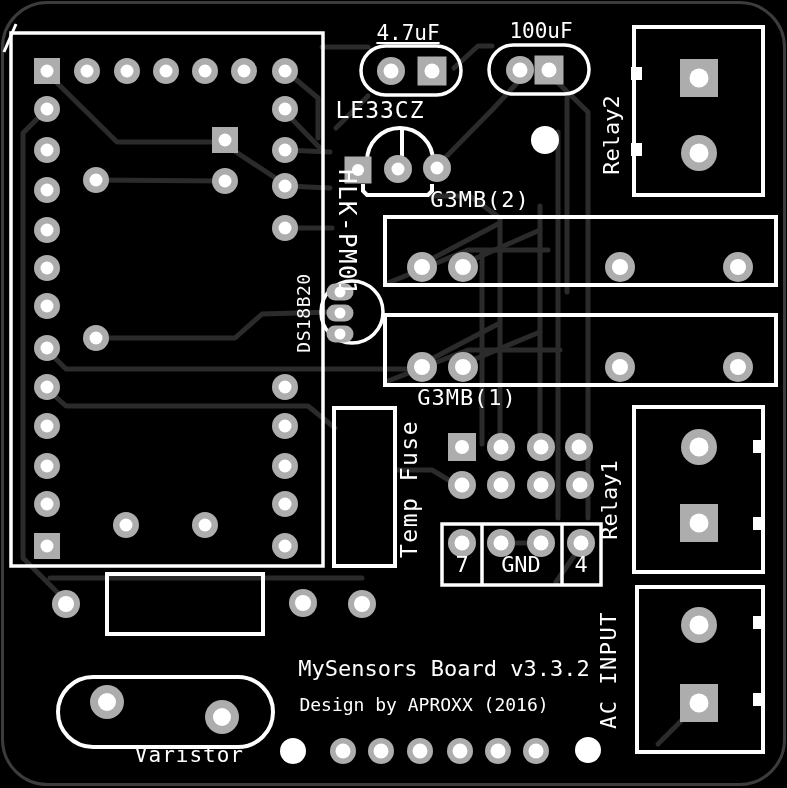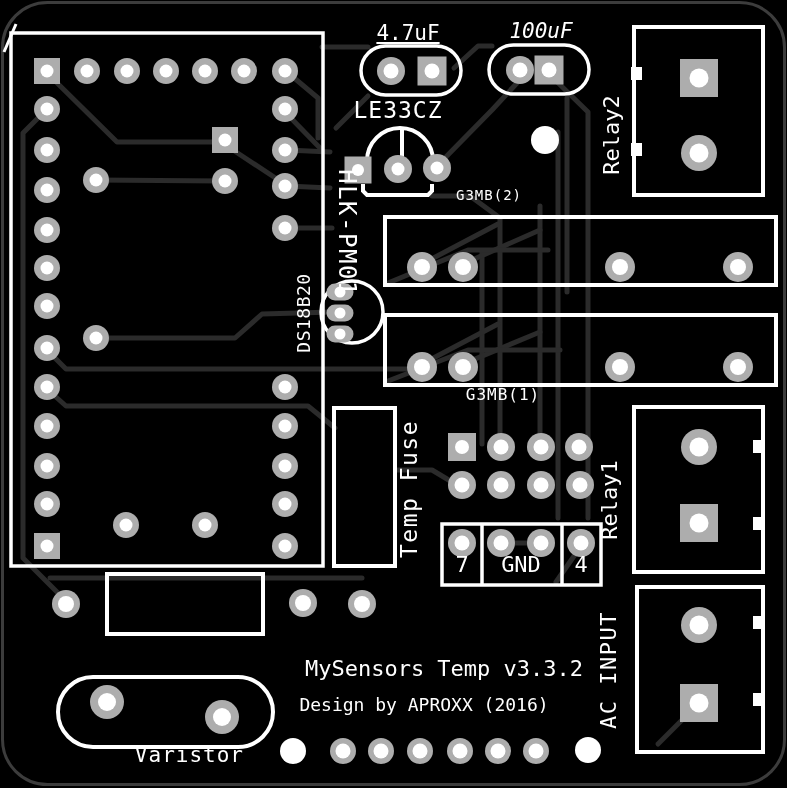--- a/index.html
+++ b/index.html
@@ -256,29 +256,29 @@
         <circle cx="340" cy="334" r="5.5" class="hole"></circle>
       </g>
     <g id="holes-layer">
         <circle cx="545" cy="140" r="14" class="hole"></circle>
         <circle cx="293" cy="751" r="13" class="hole"></circle>
         <circle cx="588" cy="750" r="13" class="hole"></circle>
       </g>
   </svg>
 
   <span class="lbl" style="left:358px;top:22px;width:100px;font-size:21px;text-decoration:underline;">4.7uF</span>
-  <span class="lbl" style="left:491px;top:20px;width:100px;font-size:21px;font-style:italic;">100uF</span>
-  <span class="lbl" style="left:338px;top:98px;width:120px;font-size:23px;letter-spacing:1px;">LE33CZ</span>
+  <span class="lbl" style="left:491px;top:20px;width:100px;font-size:21px;">100uF</span>
+  <span class="lbl" style="left:320px;top:98px;width:120px;font-size:23px;letter-spacing:1px;">LE33CZ</span>
   <span class="lbl vcw" style="left:255px;top:218px;width:180px;height:30px;font-size:24px;letter-spacing:1.5px;">HLK-PM01</span>
   <span class="lbl v" style="left:246px;top:301px;width:120px;height:24px;font-size:18px;letter-spacing:0.5px;">DS18B20</span>
-  <span class="lbl" style="left:404px;top:188px;width:170px;font-size:14px;letter-spacing:1px;">G3MB(2)</span>
-  <span class="lbl" style="left:418px;top:386px;width:170px;font-size:16px;letter-spacing:1px;">G3MB(1)</span>
+  <span class="lbl" style="left:395px;top:188px;width:170px;font-size:22px;letter-spacing:1px;">G3MB(2)</span>
+  <span class="lbl" style="left:382px;top:386px;width:170px;font-size:22px;letter-spacing:1px;">G3MB(1)</span>
   <span class="lbl v" style="left:327px;top:474px;width:170px;height:30px;font-size:23px;letter-spacing:1.5px;">Temp Fuse</span>
   <span class="lbl v" style="left:559px;top:121px;width:110px;height:28px;font-size:22px;">Relay2</span>
   <span class="lbl v" style="left:557px;top:486px;width:110px;height:28px;font-size:22px;">Relay1</span>
   <span class="lbl v" style="left:526px;top:656px;width:170px;height:28px;font-size:22px;letter-spacing:1.5px;">AC INPUT</span>
   <span class="lbl" style="left:444px;top:553px;width:36px;font-size:22px;">7</span>
   <span class="lbl" style="left:483px;top:553px;width:76px;font-size:22px;">GND</span>
   <span class="lbl" style="left:563px;top:553px;width:36px;font-size:22px;">4</span>
-  <span class="lbl" style="left:279px;top:657px;width:330px;font-size:22px;">MySensors Temp v3.3.2</span>
+  <span class="lbl" style="left:279px;top:657px;width:330px;font-size:22px;">MySensors Board v3.3.2</span>
   <span class="lbl" style="left:284px;top:695px;width:280px;font-size:18px;text-align:center;">Design by APROXX (2016)</span>
   <span class="lbl" style="left:80px;top:744px;width:164px;font-size:21px;letter-spacing:1px;text-align:right;">Varistor</span>
 </div>
 
 </body></html>

